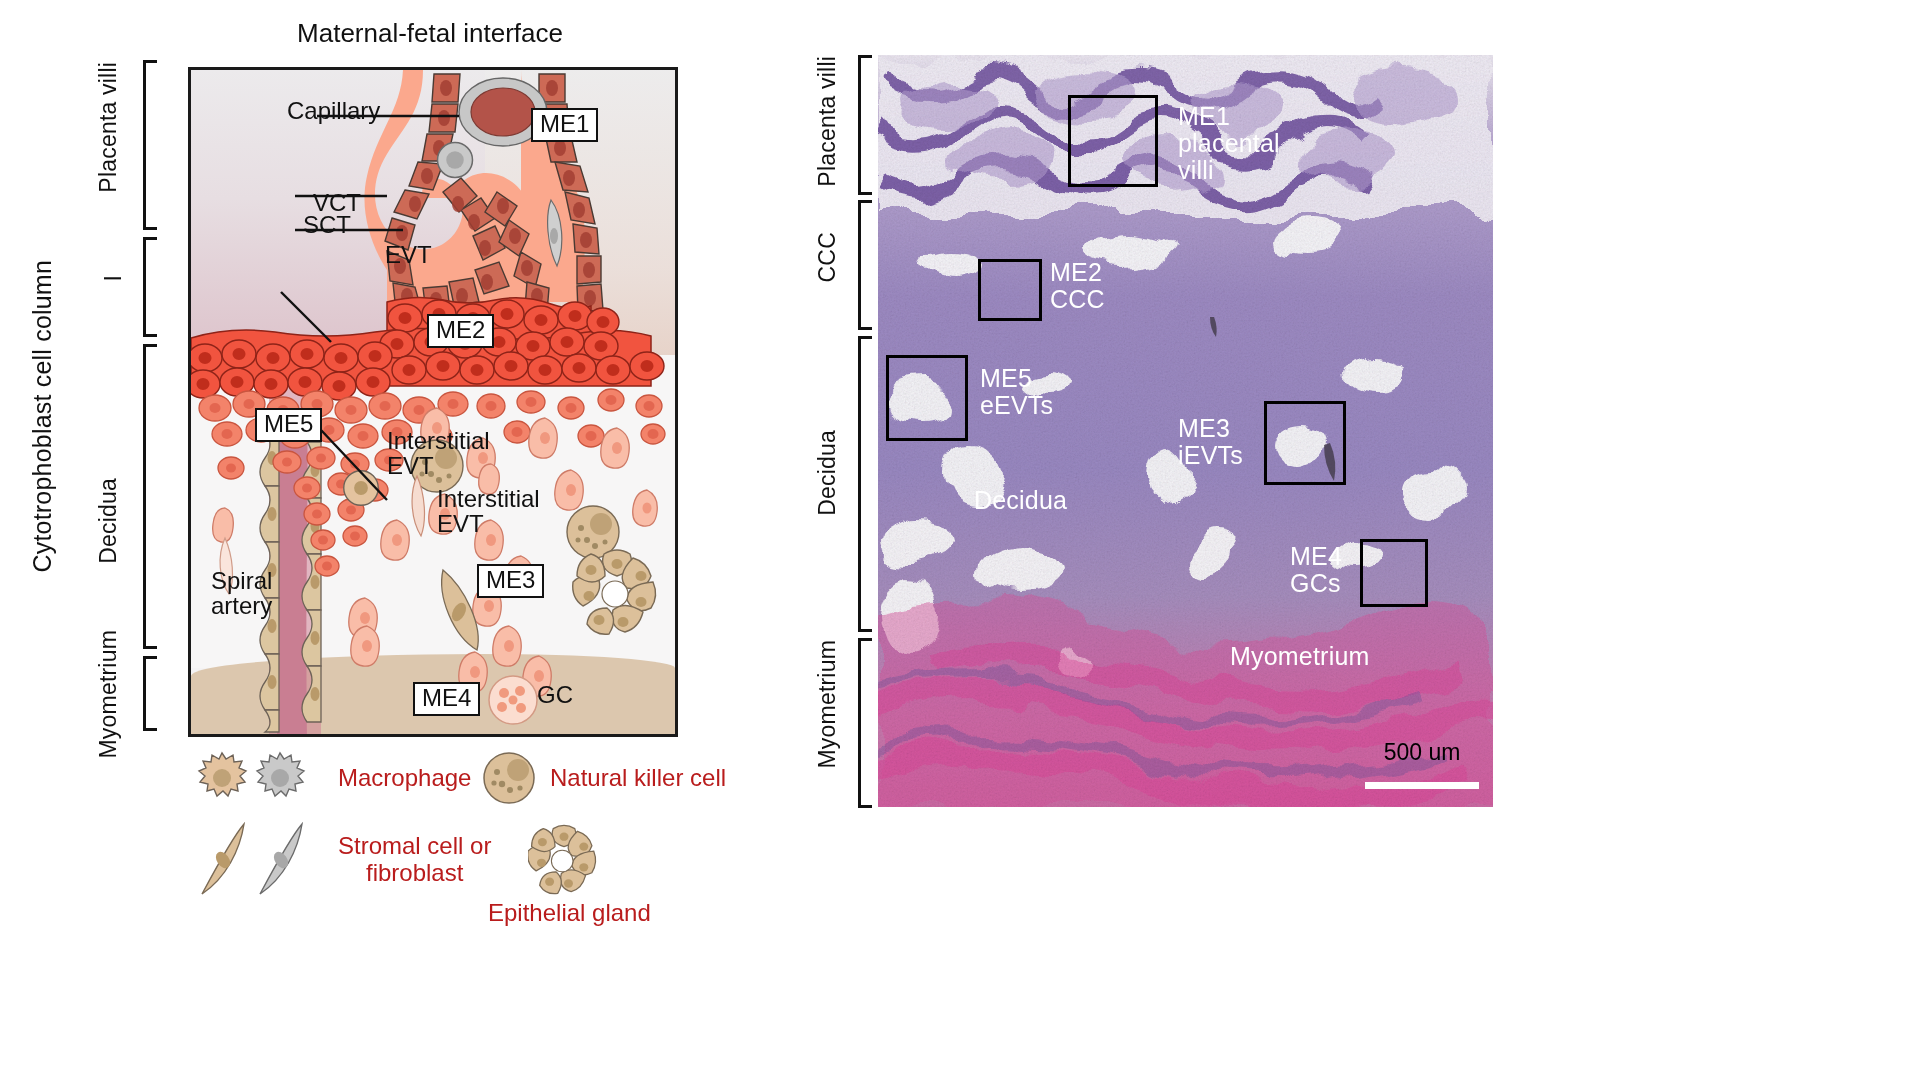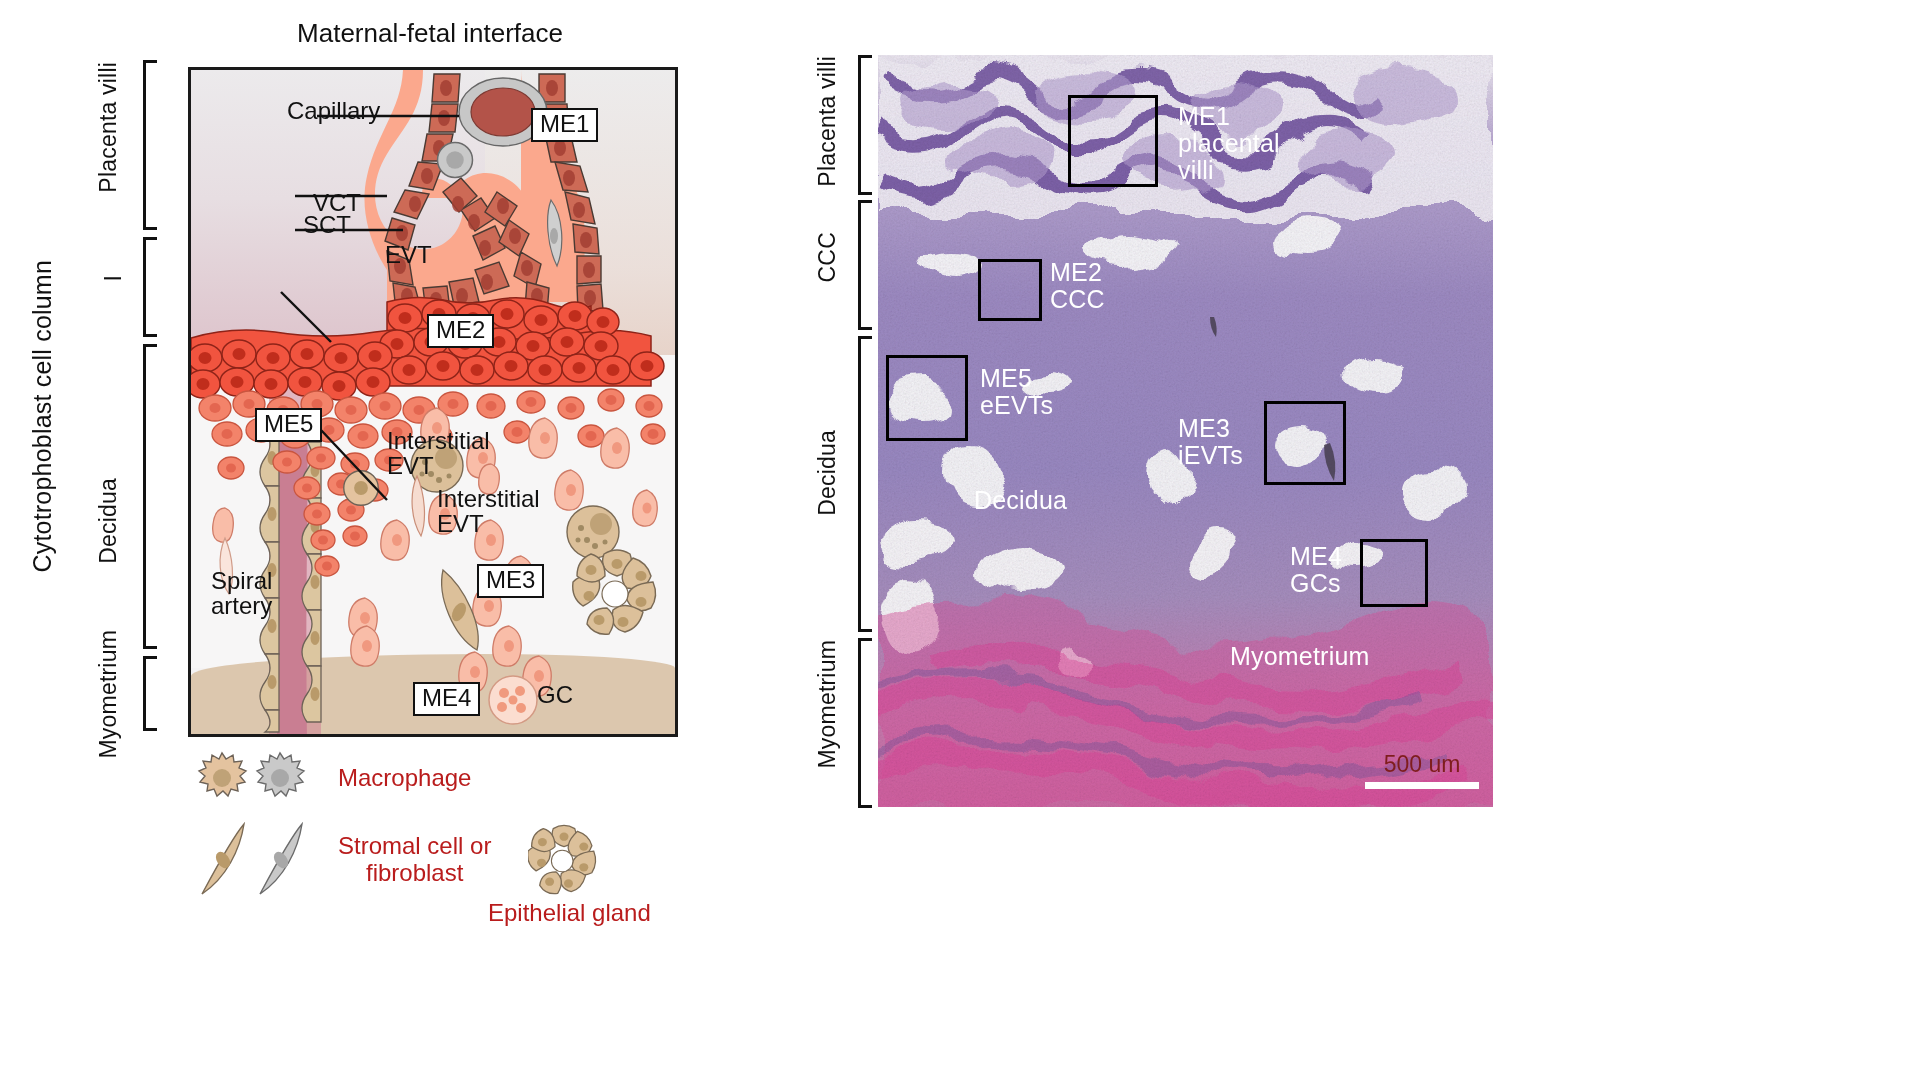--- a/index.html
+++ b/index.html
@@ -92,21 +92,21 @@
     width: 615px; height: 752px;
     overflow: hidden;
     background: #a99ccb;
   }
   .hlabel {
     position: absolute; color: #ffffff; font-size: 25px;
     line-height: 1.08; white-space: pre-line; letter-spacing: .2px;
   }
   .hbox { position: absolute; border: 3.5px solid #000; }
   #scalebar-wrap { position: absolute; right: 14px; bottom: 18px; text-align: center; }
-  #scalebar-label { color: #7f1d1d; font-size: 23px; margin-bottom: 4px; }
+  #scalebar-label { color: #000000; font-size: 23px; margin-bottom: 16px; }
   #scalebar-line { height: 7px; background: #fff; width: 114px; margin-left: auto; }
 </style>
 </head>
 <body>
 
 <div id="root">
 
   <div id="left-panel">
 
     <div id="figure-title">Maternal-fetal interface</div>
@@ -564,20 +564,34 @@
           </g>
           <circle cx="34" cy="30" r="9" fill="#bfa277"></circle>
           <g stroke="#6b6b6b" stroke-width="1.4" fill="#c9c9c9">
             <path d="M92,5 l4,6 l7,-4 l1,7 l8,-1 l-3,7 l7,3 l-6,5 l5,6 l-8,2 l1,7 l-7,-2 l-3,7 l-5,-5 l-6,5 l-3,-7 l-7,2 l1,-7 l-8,-2 l5,-6 l-6,-5 l7,-3 l-3,-7 l8,1 l1,-7 l7,4 z"></path>
           </g>
           <circle cx="92" cy="30" r="9" fill="#a8a8a8"></circle>
         </svg>
         <div class="legend-text" style="margin-left:10px;">Macrophage</div>
       </div>
 
+      <div class="legend-row" style="left:290px; top:6px;">
+        <svg width="62" height="60" viewBox="0 0 62 60">
+          <circle cx="31" cy="30" r="25" fill="#dcc09a" stroke="#7a6a55" stroke-width="1.5"></circle>
+          <circle cx="40" cy="22" r="11" fill="#bfa277"></circle>
+          <g fill="#a08a63">
+            <circle cx="19" cy="24" r="3"></circle>
+              <circle cx="24" cy="36" r="3.2"></circle>
+            <circle cx="16" cy="35" r="2.6"></circle>
+              <circle cx="32" cy="42" r="3"></circle>
+              <circle cx="42" cy="40" r="2.6"></circle>
+          </g>
+        </svg>
+        <div class="legend-text" style="margin-left:10px;">Natural killer cell</div>
+      </div>
 
       <div class="legend-row" style="left:0px; top:78px;">
         <svg width="140" height="80" viewBox="0 0 140 80">
           <path d="M14,74 C28,48 44,18 56,4 C52,30 38,58 14,74 Z" fill="#dcc09a" stroke="#7a6a55" stroke-width="1.4"></path>
           <ellipse cx="35" cy="40" rx="6" ry="9" fill="#b99a6a" transform="rotate(-35 35 40)"></ellipse>
           <path d="M72,74 C86,48 102,18 114,4 C110,30 96,58 72,74 Z" fill="#c9c9c9" stroke="#6b6b6b" stroke-width="1.4"></path>
           <ellipse cx="93" cy="40" rx="6" ry="9" fill="#a8a8a8" transform="rotate(-35 93 40)"></ellipse>
         </svg>
         <div class="legend-text" style="margin-left:10px; white-space:pre-line; text-align:center;">Stromal cell or
 fibroblast</div>

